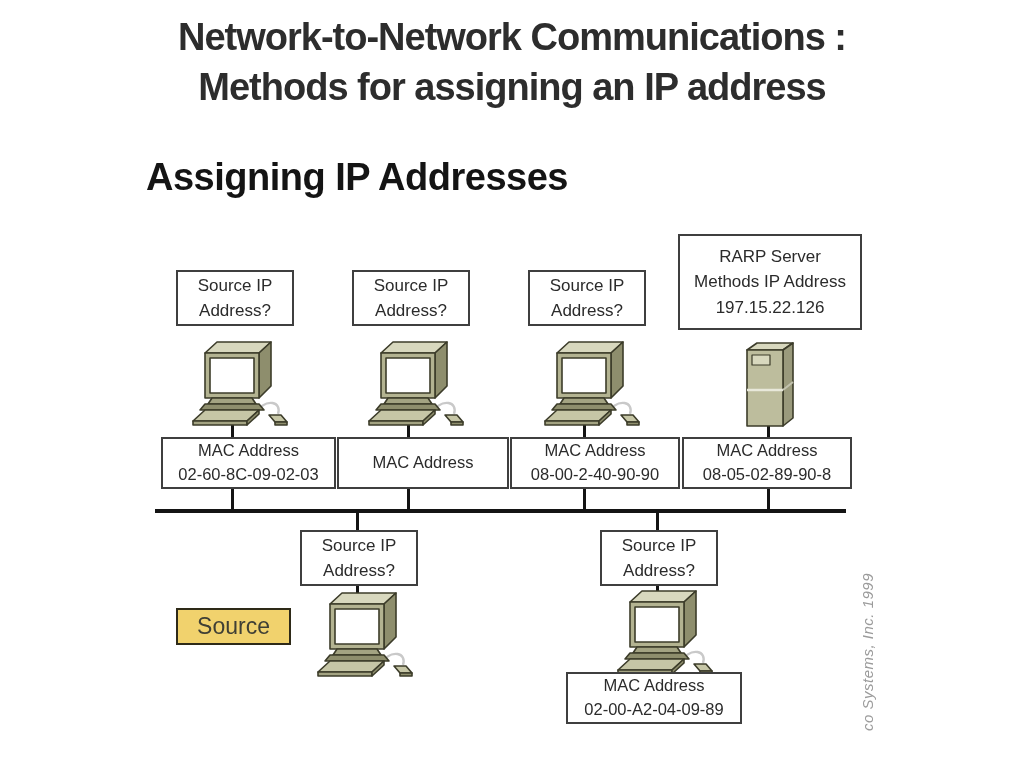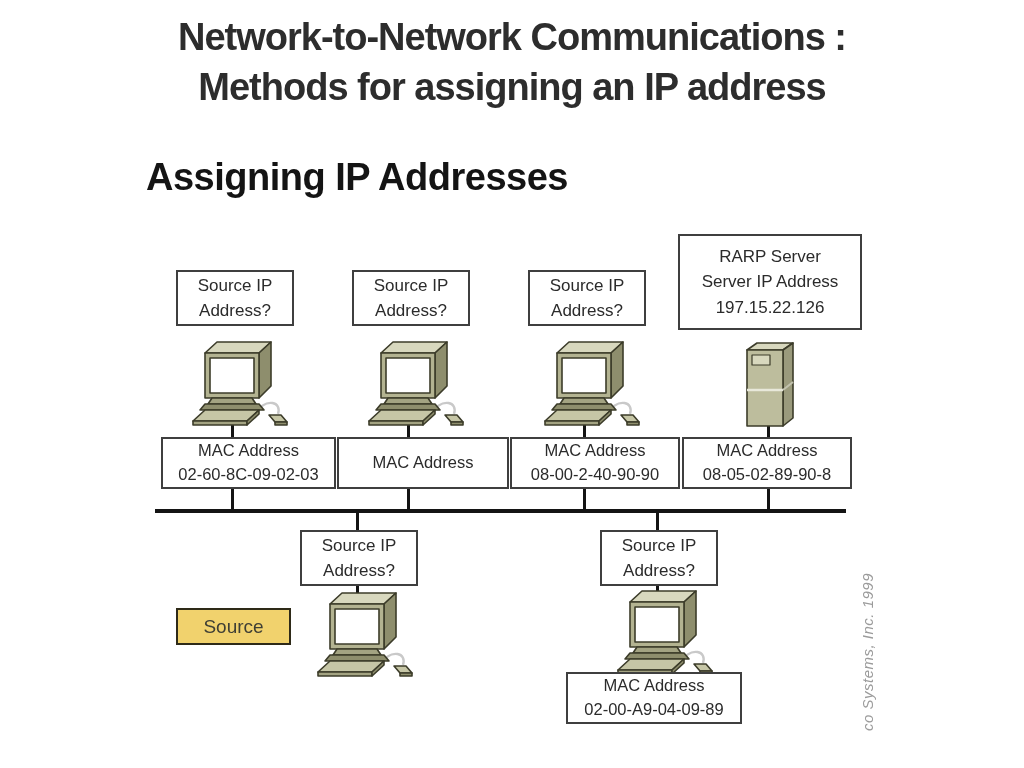--- a/index.html
+++ b/index.html
@@ -12,21 +12,21 @@
            color:#141414;letter-spacing:-0.5px;}
   .lbox{position:absolute;background:#fff;border:2px solid #3f3f3f;z-index:3;
         display:flex;flex-direction:column;justify-content:center;align-items:center;
         text-align:center;color:#2b2b2b;font-size:17px;line-height:1.5;}
   .macbox{font-size:16.5px;line-height:1.45;}
   .vline{position:absolute;width:3px;background:#141414;z-index:1;}
   .bus{position:absolute;height:4px;background:#141414;z-index:1;}
   .icon{position:absolute;z-index:2;}
   .srctag{position:absolute;left:176px;top:608px;width:111px;height:33px;z-index:3;
           background:#f1d26d;border:2px solid #2e2a18;display:flex;align-items:center;
-          justify-content:center;font-size:19px;color:#3f3f35;}
+          justify-content:center;font-size:23px;color:#3f3f35;}
   .copyright{position:absolute;left:769px;top:642px;width:200px;height:20px;
              transform:rotate(-90deg);text-align:center;font-style:italic;
              color:#9b9b9b;font-size:15px;letter-spacing:0.5px;z-index:1;}
 </style>
 </head>
 <body>
 
 <div class="slide">
 
   <svg width="0" height="0" style="position:absolute" aria-hidden="true">
@@ -88,21 +88,21 @@
   <div class="lbox" style="left:352px;top:270px;width:114px;height:52px;">
     <span>Source IP</span>
     <span>Address?</span>
   </div>
   <div class="lbox" style="left:528px;top:270px;width:114px;height:52px;">
     <span>Source IP</span>
     <span>Address?</span>
   </div>
   <div class="lbox" style="left:678px;top:234px;width:180px;height:92px;">
     <span>RARP Server</span>
-    <span>Server IP Address</span>
+    <span>Methods IP Address</span>
     <span>197.15.22.126</span>
   </div>
 
   <svg class="icon" style="left:185px;top:337px;" width="110" height="92">
       <use href="#pc-icon"></use>
     </svg>
   <svg class="icon" style="left:361px;top:337px;" width="110" height="92">
       <use href="#pc-icon"></use>
     </svg>
   <svg class="icon" style="left:537px;top:337px;" width="110" height="92">
@@ -141,18 +141,18 @@
       <use href="#pc-icon"></use>
     </svg>
   <svg class="icon" style="left:610px;top:586px;" width="110" height="92">
       <use href="#pc-icon"></use>
     </svg>
 
   <div class="srctag">Source</div>
 
   <div class="lbox macbox" style="left:566px;top:672px;width:172px;height:48px;">
     <span>MAC Address</span>
-    <span>02-00-A9-04-09-89</span>
+    <span>02-00-A2-04-09-89</span>
   </div>
 
   <div class="copyright">co Systems, Inc. 1999</div>
 
 </div>
 
 </body></html>

